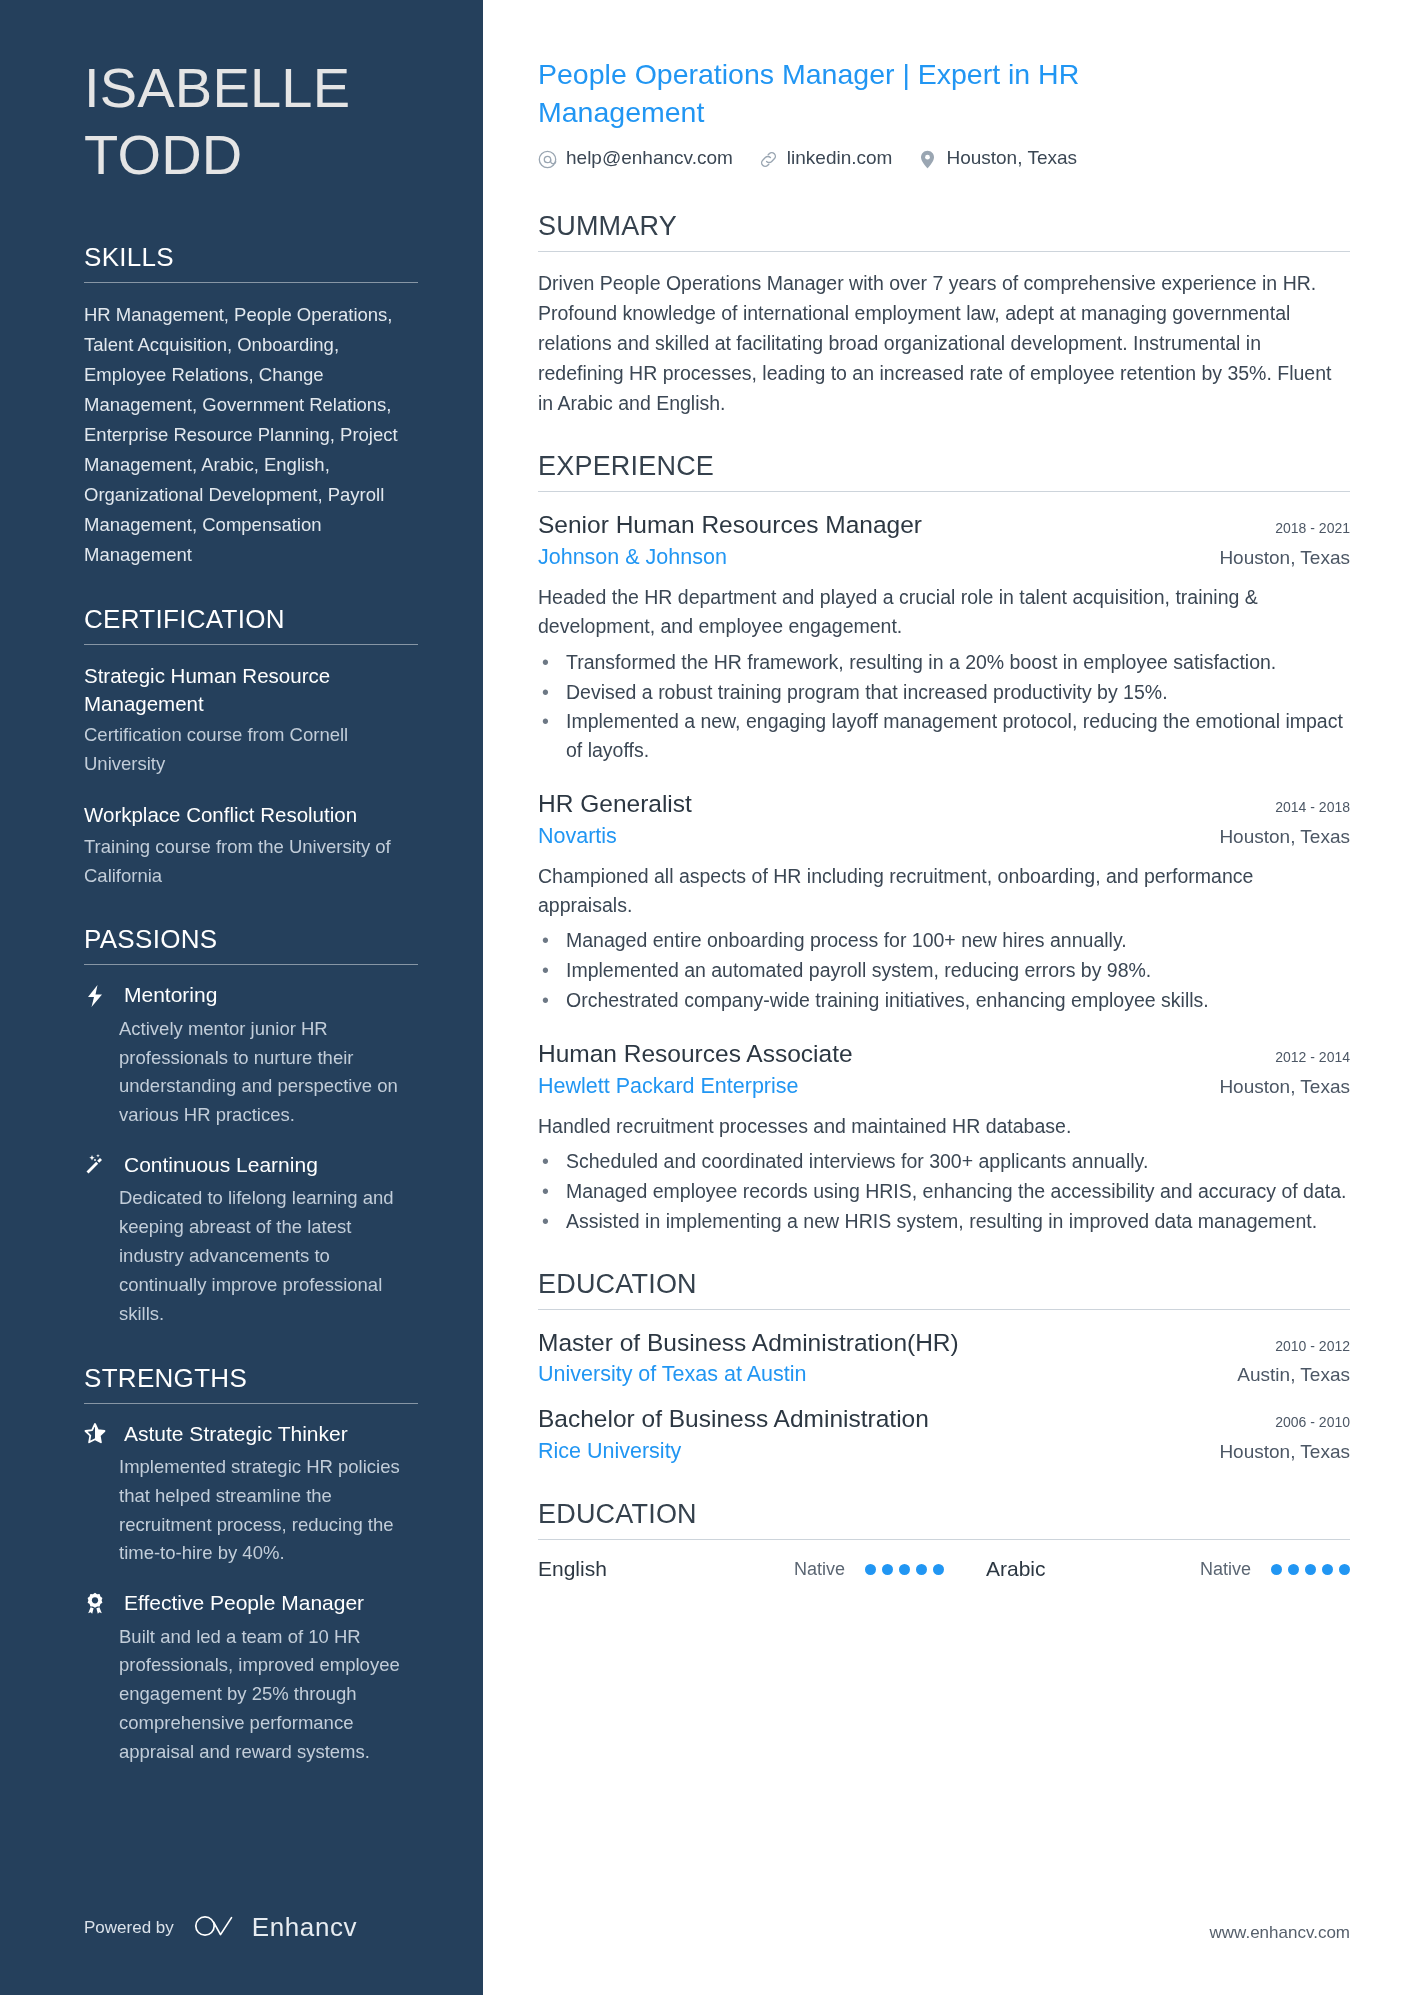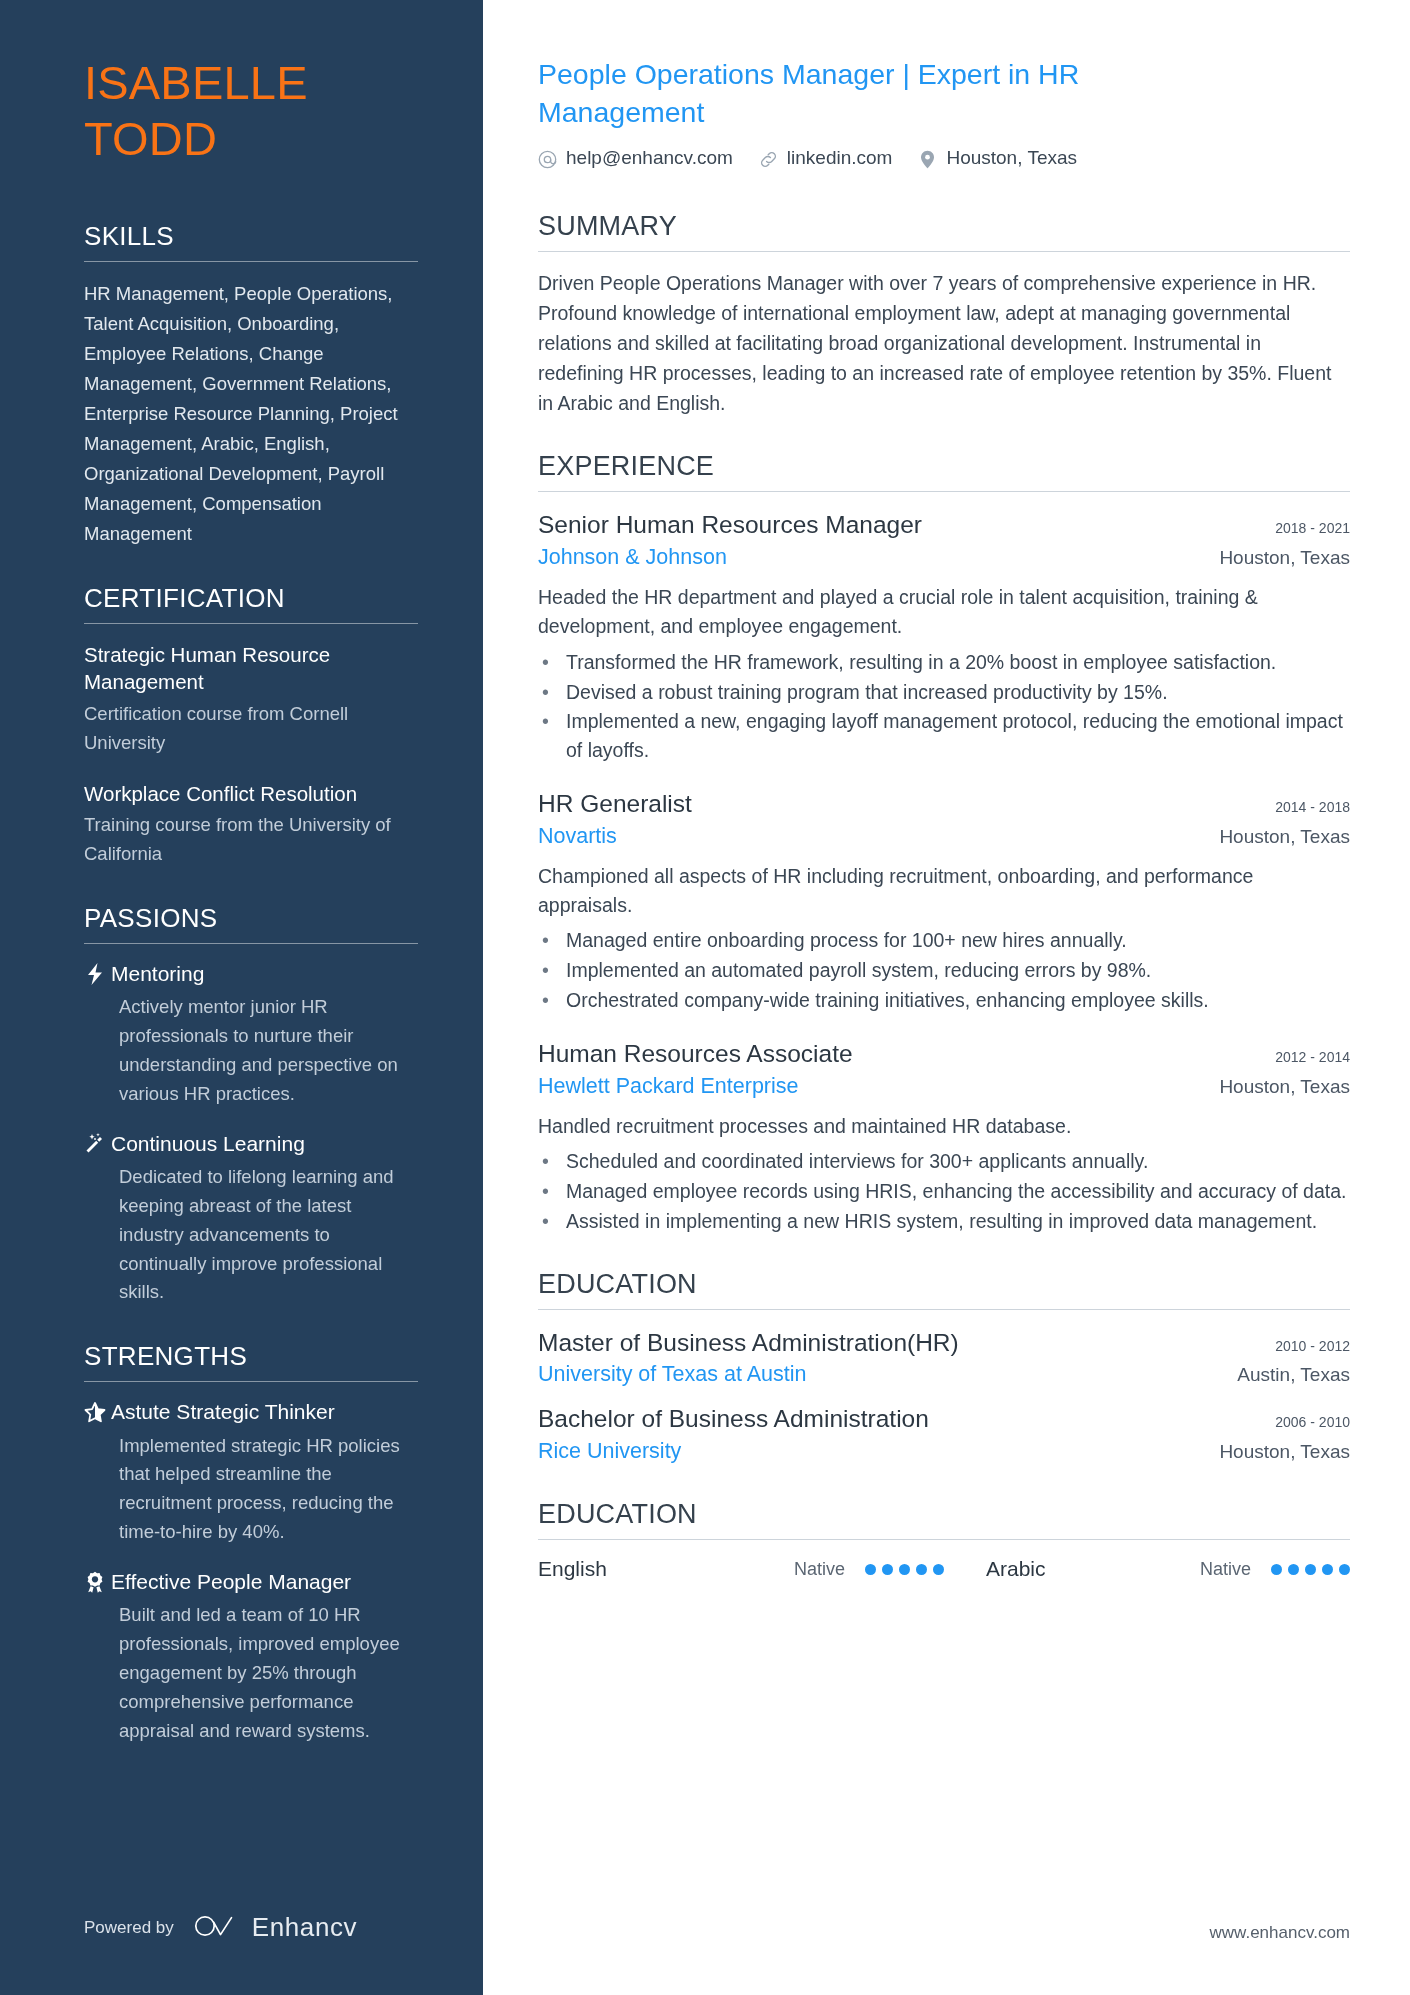--- a/index.html
+++ b/index.html
@@ -20,25 +20,25 @@
   .sidebar {
     width: 483px;
     flex: 0 0 483px;
     background: #25405c;
     color: #ffffff;
     padding: 55px 65px 0 84px;
     position: relative;
   }
   .name-block { margin-bottom: 54px; }
   .name-line {
-    font-size: 47px;
+    font-size: 56px;
     line-height: 1.19;
     font-weight: 400;
     letter-spacing: 0.2px;
-    color: #f97316;
+    color: #e5e5e5;
   }
   .side-section { margin-bottom: 34px; }
   .side-heading {
     font-size: 26px;
     font-weight: 400;
     letter-spacing: 0.3px;
     color: #ffffff;
     margin-bottom: 9px;
   }
   .side-rule {
@@ -63,21 +63,21 @@
     font-size: 18.5px;
     line-height: 1.56;
     color: #c2cdd9;
   }
 
   .ipair { margin-bottom: 22px; }
   .ipair:last-child { margin-bottom: 0; }
   .ipair-head {
     display: flex;
     align-items: center;
-    gap: 5px;
+    gap: 18px;
     margin-bottom: 6px;
   }
   .ipair-icon {
     width: 22px;
     height: 22px;
     flex: 0 0 22px;
     display: flex;
     align-items: center;
     justify-content: center;
   }

